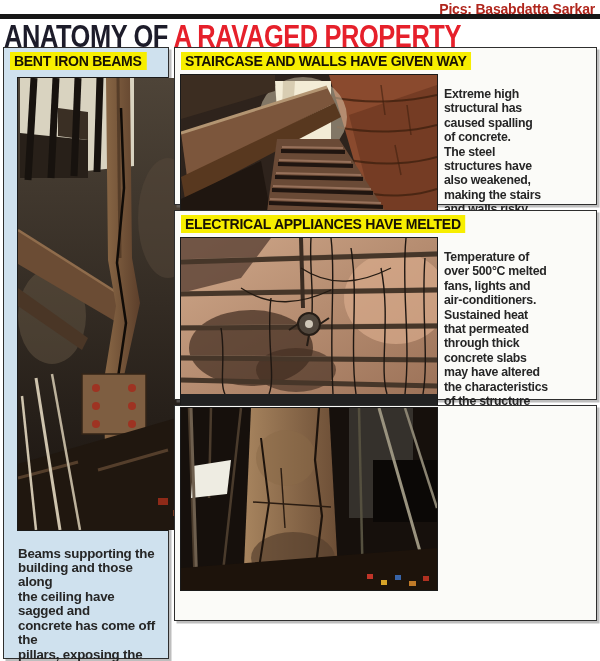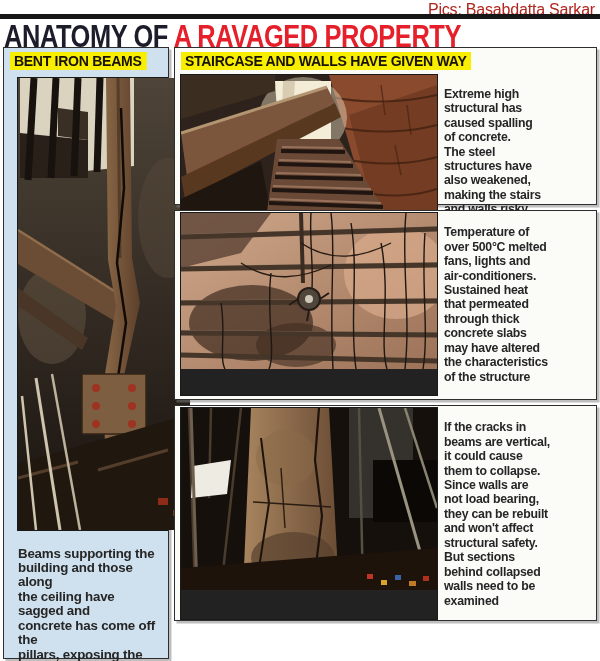--- a/index.html
+++ b/index.html
@@ -1,18 +1,18 @@
 <!DOCTYPE html>
 <html><head>
 <meta charset="utf-8">
 <style>
   html,body{margin:0;padding:0;background:#ffffff;}
   .page{position:relative;width:600px;height:661px;background:#ffffff;
         font-family:"Liberation Sans",sans-serif;overflow:hidden;}
-  .credit{position:absolute;top:1px;right:5px;font-size:16px;font-weight:normal;
+  .credit{position:absolute;top:1px;right:5px;font-size:14px;font-weight:bold;
           color:#b0251c;letter-spacing:-0.2px;}
   .topbar{position:absolute;top:14px;left:0;width:600px;height:5px;background:#161616;}
   .title{position:absolute;top:19px;left:4px;margin:0;font-size:31px;font-weight:bold;
          white-space:nowrap;letter-spacing:-0.5px;transform:scaleX(.82);transform-origin:left center;}
   .t-black{color:#1d1c2a;}
   .t-red{color:#e6202b;}
 
   .content{position:absolute;top:47px;left:3px;width:594px;height:613px;display:flex;gap:5px;}
   .panel{border:1.5px solid #2e2e2e;box-sizing:border-box;
          box-shadow:2.5px 2.5px 0 rgba(125,125,125,.5);}
@@ -145,20 +145,23 @@
 of concrete.
 The steel
 structures have
 also weakened,
 making the stairs
 and walls risky</p>
         </div>
       </section>
 
       <section class="panel rp p2">
+        <div class="hdr">
+          <span>ELECTRICAL APPLIANCES HAVE MELTED</span>
+        </div>
         <div class="row">
           <div class="photo">
             <svg width="256" height="156" viewBox="0 0 256 156" preserveAspectRatio="none" aria-hidden="true">
               <defs>
                 <linearGradient id="ceil" x1="0" y1="0" x2="1" y2="1">
                   <stop offset="0" stop-color="#cfa789"></stop>
                     <stop offset="1" stop-color="#9c7258"></stop>
                 </linearGradient>
               </defs>
               <rect width="256" height="156" fill="url(#ceil)"></rect>
@@ -224,31 +227,18 @@
               <path d="M198,0 L250,182" stroke="#9a937f" stroke-width="3" fill="none"></path>
               <path d="M224,0 L256,100" stroke="#8a8371" stroke-width="2.5" fill="none"></path>
               <polygon points="0,160 256,140 256,182 0,182" fill="#1d130b"></polygon>
               <rect x="186" y="166" width="6" height="5" fill="#c03428"></rect>
               <rect x="200" y="172" width="6" height="5" fill="#d8a428"></rect>
               <rect x="214" y="167" width="6" height="5" fill="#3864a8"></rect>
               <rect x="228" y="173" width="7" height="5" fill="#c07a28"></rect>
               <rect x="242" y="168" width="6" height="5" fill="#b03020"></rect>
             </svg>
           </div>
-          <p class="side-text">If the cracks in
-beams are vertical,
-it could cause
-them to collapse.
-Since walls are
-not load bearing,
-they can be rebuilt
-and won't affect
-structural safety.
-But sections
-behind collapsed
-walls need to be
-examined</p>
         </div>
       </section>
 
     </div>
   </div>
 </div>
 
 </body></html>

